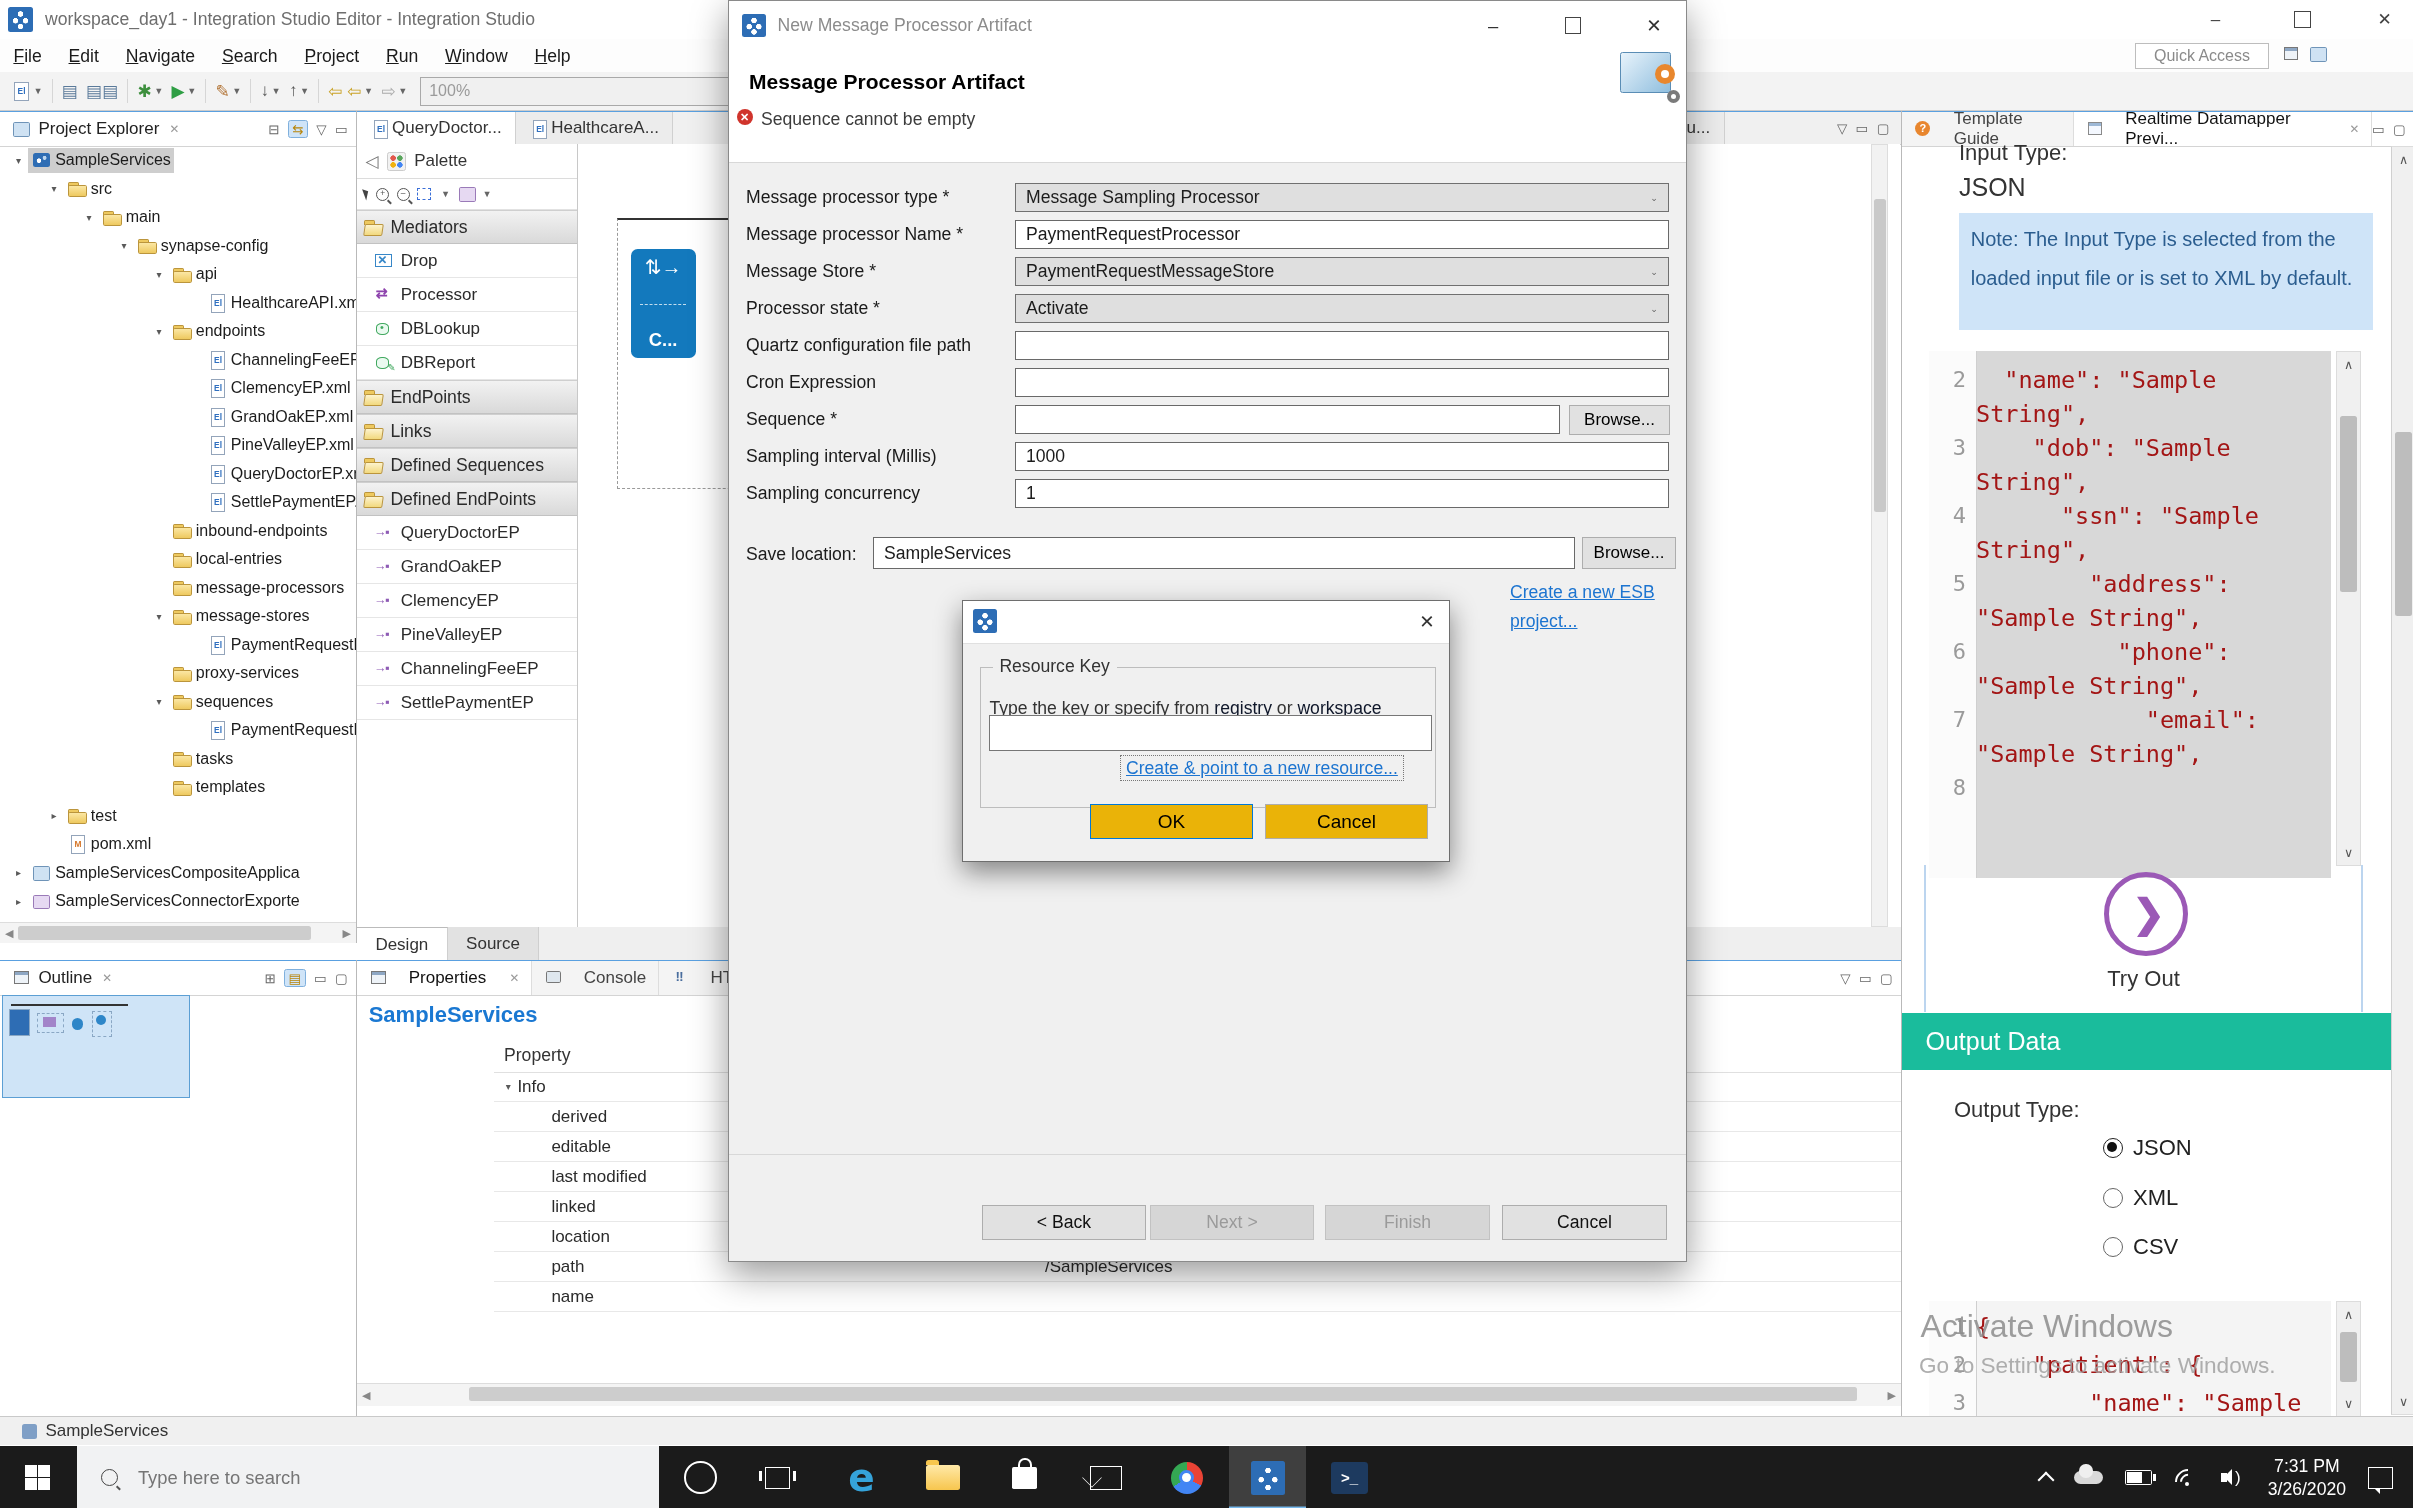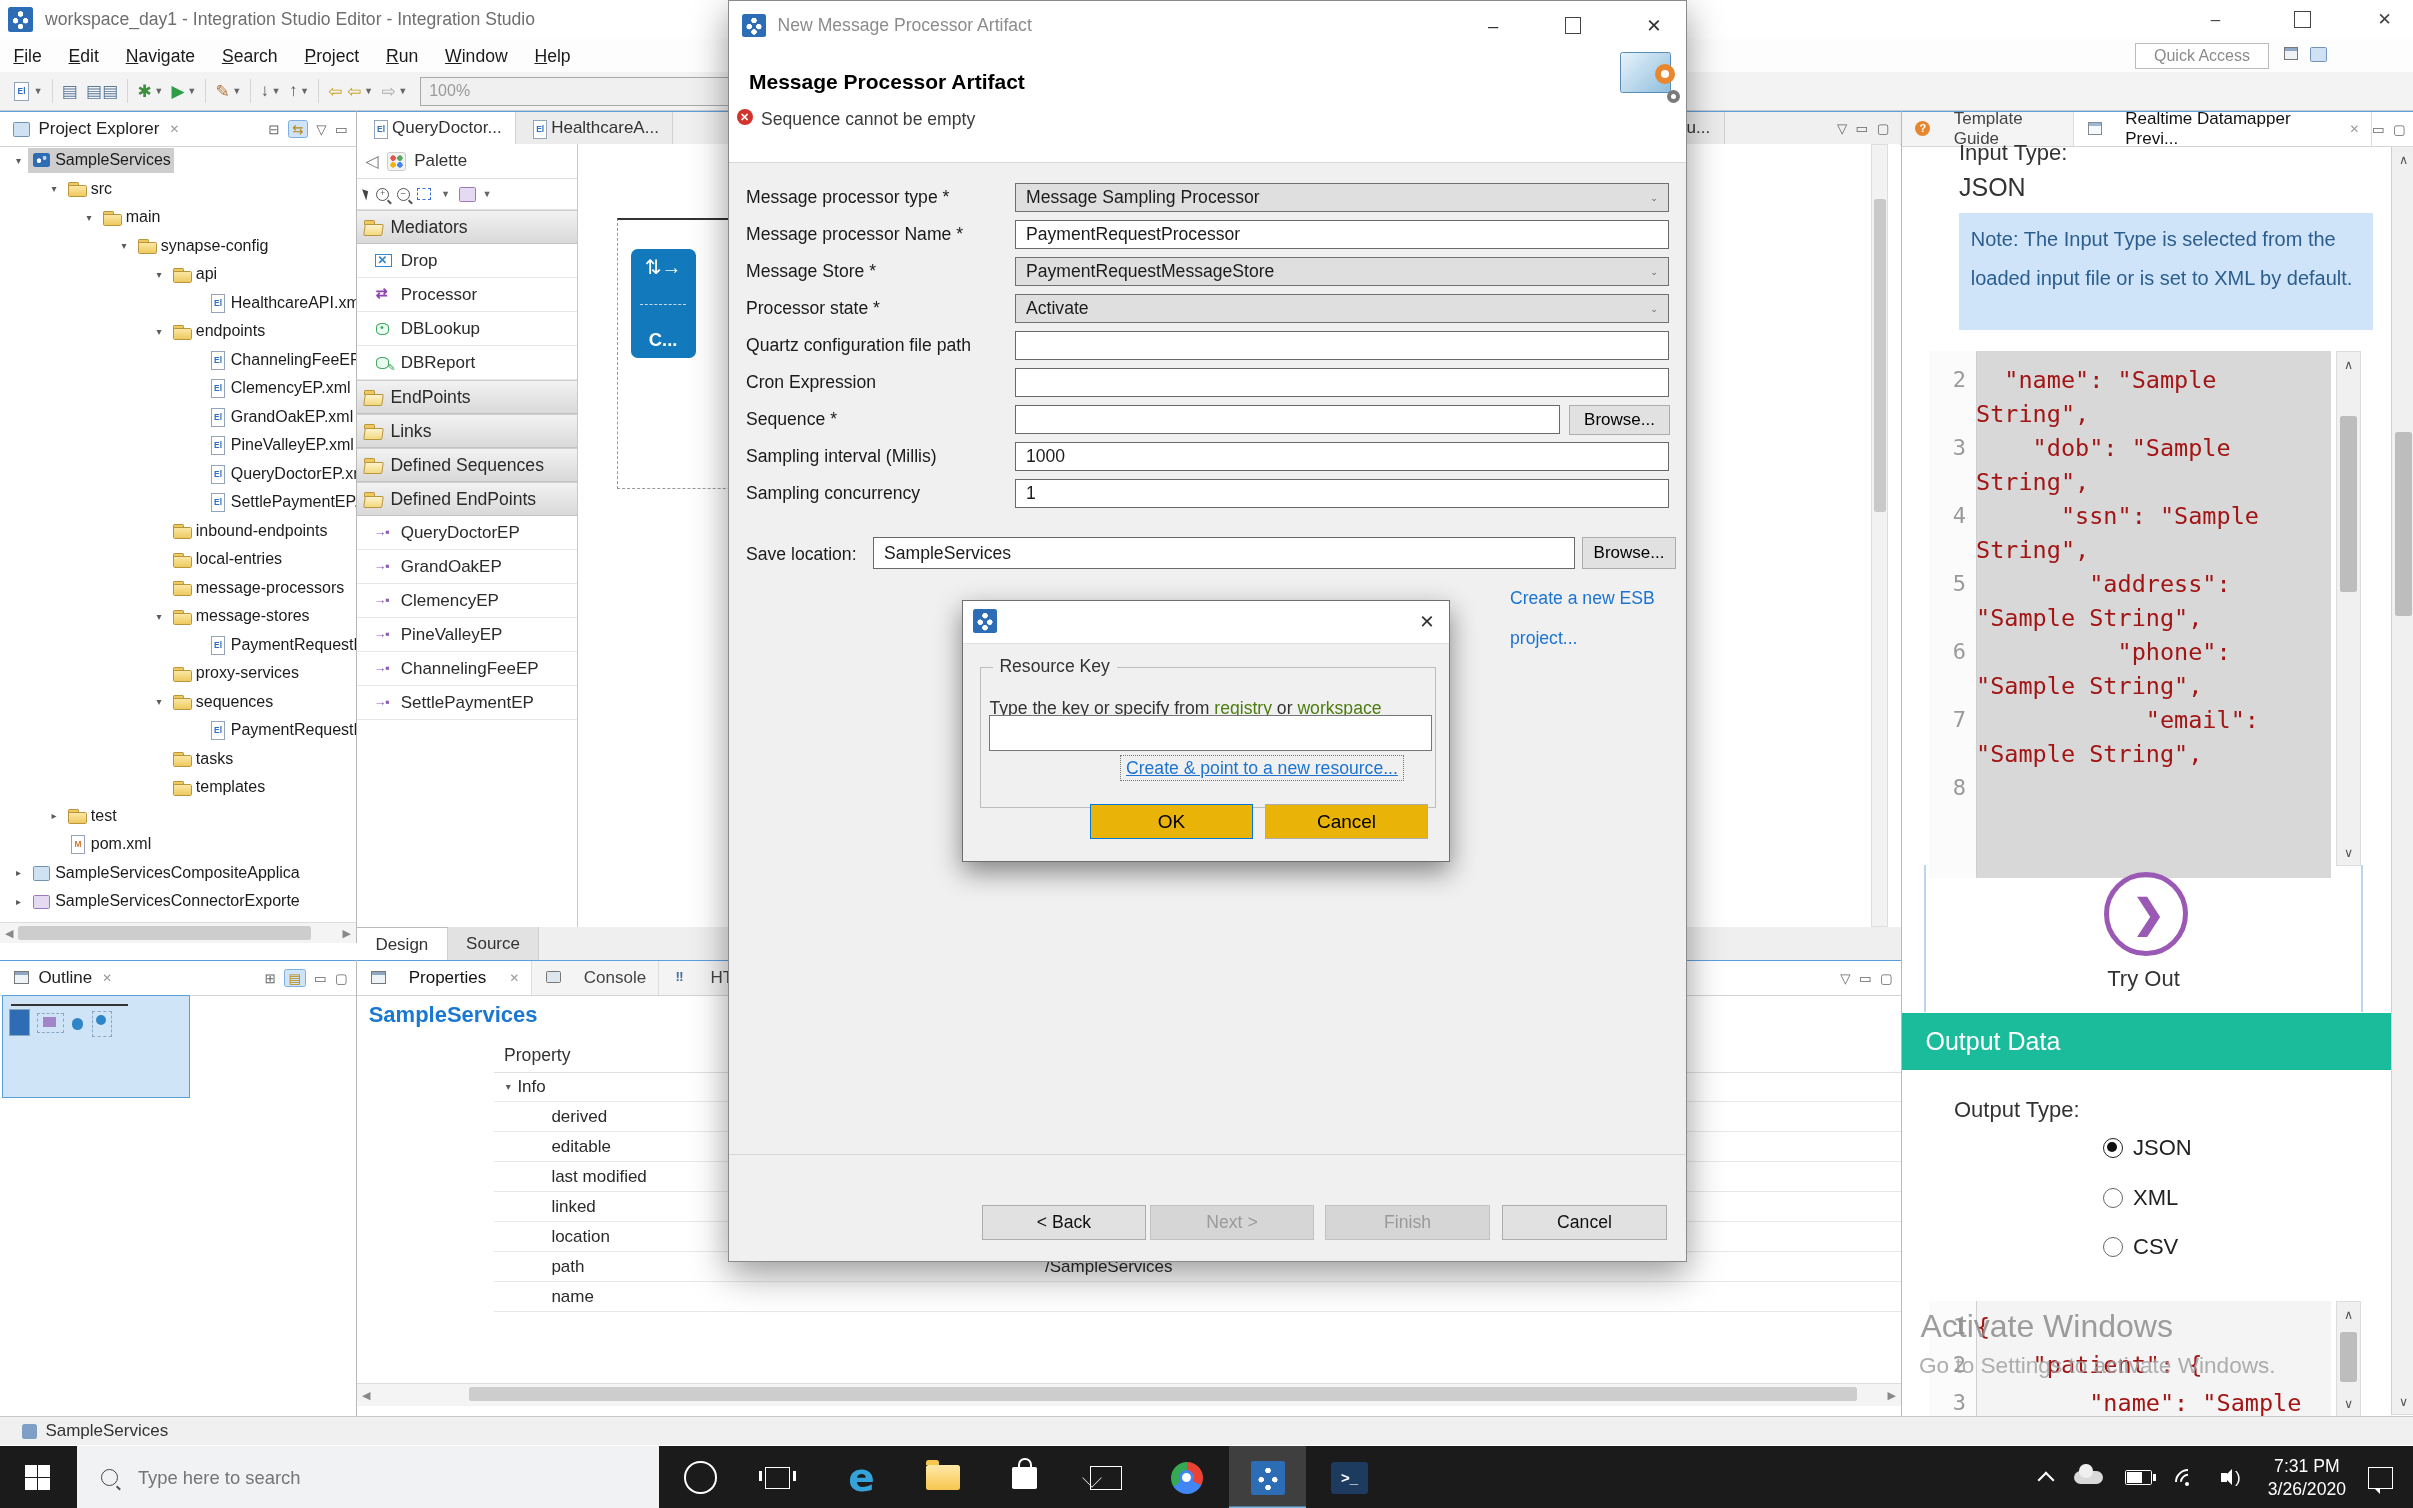--- a/index.html
+++ b/index.html
@@ -170,32 +170,32 @@
   .ctl-input{display:none;background:#fff;border:0.8px solid #696969;padding:0 10px}
   .f-select .ctl-select{display:flex}
   .f-text .ctl-input{display:flex}
   .btn-browse{display:none;position:absolute;left:840px;width:101px;height:30px;background:#e1e1e1;border:0.8px solid #adadad;font-size:17px;font-family:"Liberation Sans",sans-serif}
   .f-has-browse .btn-browse{display:block}
   .f-has-browse .ctl-input{width:545px}
   .save-row{position:absolute;left:0;top:536px;right:0;height:35px}
   .save-row .lab{position:absolute;left:17px;top:6.7px;font-size:17.6px}
   .save-row .inp{position:absolute;left:144px;top:0;width:702px;height:32px;background:#fff;border:0.8px solid #696969;box-sizing:border-box;font-size:17.6px;display:flex;align-items:center;padding:0 10px}
   .save-row .btn{position:absolute;left:853px;top:0;width:94px;height:32px;background:#e1e1e1;border:0.8px solid #adadad;font-size:17px;font-family:"Liberation Sans",sans-serif}
-  .esb-link{position:absolute;left:781px;top:577px;width:163px;text-align:left;font-size:17.6px;color:#1c74d0;line-height:40px;}
+  .esb-link{position:absolute;left:781px;top:577px;width:163px;text-align:left;font-size:17.6px;color:#1c74d0;line-height:29px;text-decoration:underline}
   .dlg-footer{position:absolute;left:0;right:0;bottom:0;height:106px;border-top:0.8px solid #d8d8d8;background:#f0f0f0}
   .dbtn{position:absolute;top:50px;height:35px;font-size:17.6px;background:#e1e1e1;border:0.8px solid #adadad;font-family:"Liberation Sans",sans-serif;color:#111}
   .dbtn:disabled,.dbtn.disabled{background:#d6d6d6;color:#9a9a9a;border-color:#c2c2c2}
   .rdialog{left:962px;top:600px;width:488px;height:262px;background:#f0f0f0;border:0.8px solid #6e6e6e;box-shadow:0 10px 25px rgba(0,0,0,.45);box-sizing:border-box}
   .rdlg-title{position:absolute;left:0;top:0;right:0;height:42px;background:#fff;border-bottom:0.8px solid #e0e0e0}
   .rdlg-title .wso2logo{position:absolute;left:10px;top:8.4px;width:23.5px;height:23.5px}
   .rdlg-close{position:absolute;right:0;top:0;width:44px;height:42px;display:flex;align-items:center;justify-content:center;font-size:18.4px;color:#333}
   .groupbox{position:absolute;left:17px;top:66px;width:454px;height:139px;border:0.8px solid #bdbdbd;border-radius:0}
   .gb-legend{position:absolute;left:11.7px;top:-11.7px;background:#f0f0f0;padding:0 6.7px;font-size:17.6px;color:#333}
   .hint{position:absolute;left:8.4px;top:30px;font-size:17.6px;color:#333;white-space:nowrap;z-index:1}
-  .hint .lk{color:#4d7c0f;text-decoration:underline}
+  .hint .lk{color:#0f172a;text-decoration:underline}
   .rk-input{position:absolute;left:8.4px;top:47px;width:437px;height:32px;background:#fff;border:0.8px solid #767676;z-index:2}
   .rk-link{position:absolute;left:139px;top:87px;font-size:17.6px;color:#1c74d0;text-decoration:underline;border:0.8px dotted #777;padding:1.7px 5px}
   .rbtn{position:absolute;top:203px;width:163px;height:35px;font-size:19px;background:#eab308;border:0.8px solid #adadad;font-family:"Liberation Sans",sans-serif}
   .rbtn.ok{left:127px;border:1.7px solid #0078d7}
   .rbtn.cancel{left:302px}
   
   .taskbar{left:0;top:1446px;width:2413px;height:63px;background:#1b1b1b;display:flex;align-items:center}
   .start{width:75px;height:63px;display:flex;align-items:center;justify-content:center}
   .winlogo{width:25px;height:25px;display:grid;grid-template-columns:11.7px 11.7px;grid-template-rows:11.7px 11.7px;gap:1.7px}
   .winlogo span{background:#fff}

